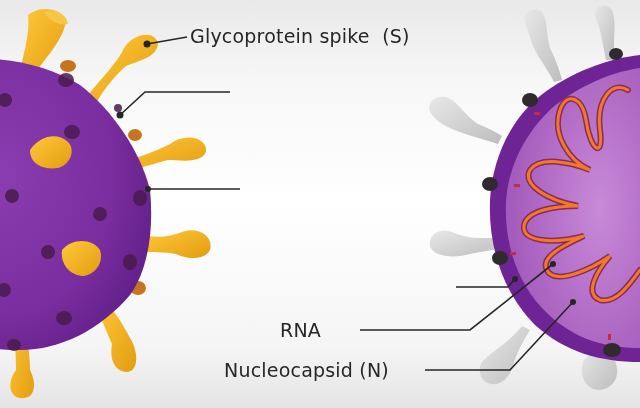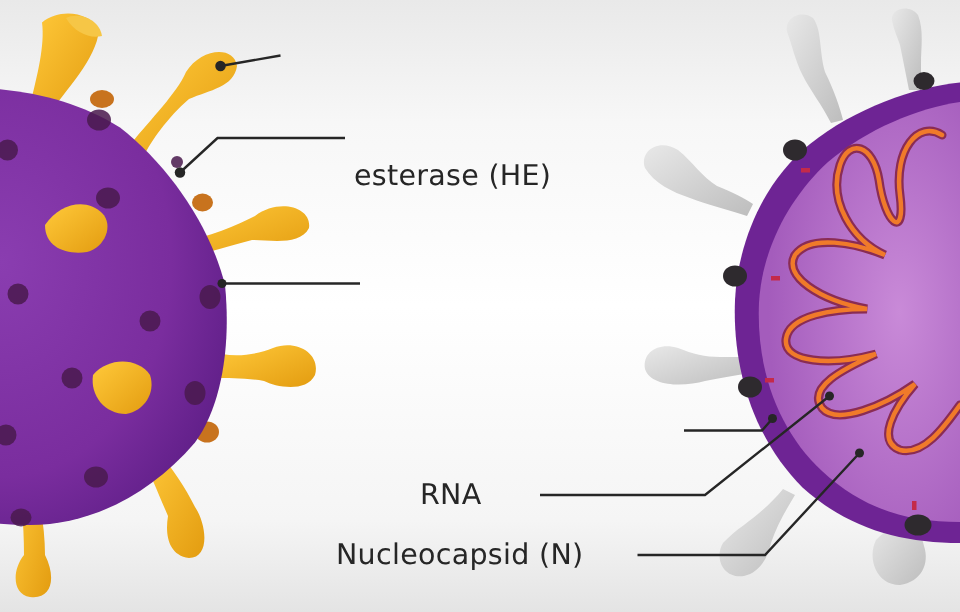--- a/index.html
+++ b/index.html
@@ -137,16 +137,16 @@
     </g>
     <g fill="#262626">
       <circle cx="120" cy="115" r="3.5"></circle>
       <circle cx="148" cy="189" r="3"></circle>
       <circle cx="515" cy="279" r="3"></circle>
       <circle cx="553" cy="264" r="3"></circle>
       <circle cx="573" cy="302" r="3"></circle>
     </g>
   </svg>
 
-  <div class="label" style="left:236px; top:106px;">esterase (HE)</div>
+  <div class="label" style="left:190px; top:25px;">Glycoprotein spike  (S)</div>
   <div class="label" style="left:280px; top:319px;">RNA</div>
   <div class="label" style="left:224px; top:359px;text-align:right;">Nucleocapsid (N)</div>
 </div>
 
 </body></html>

